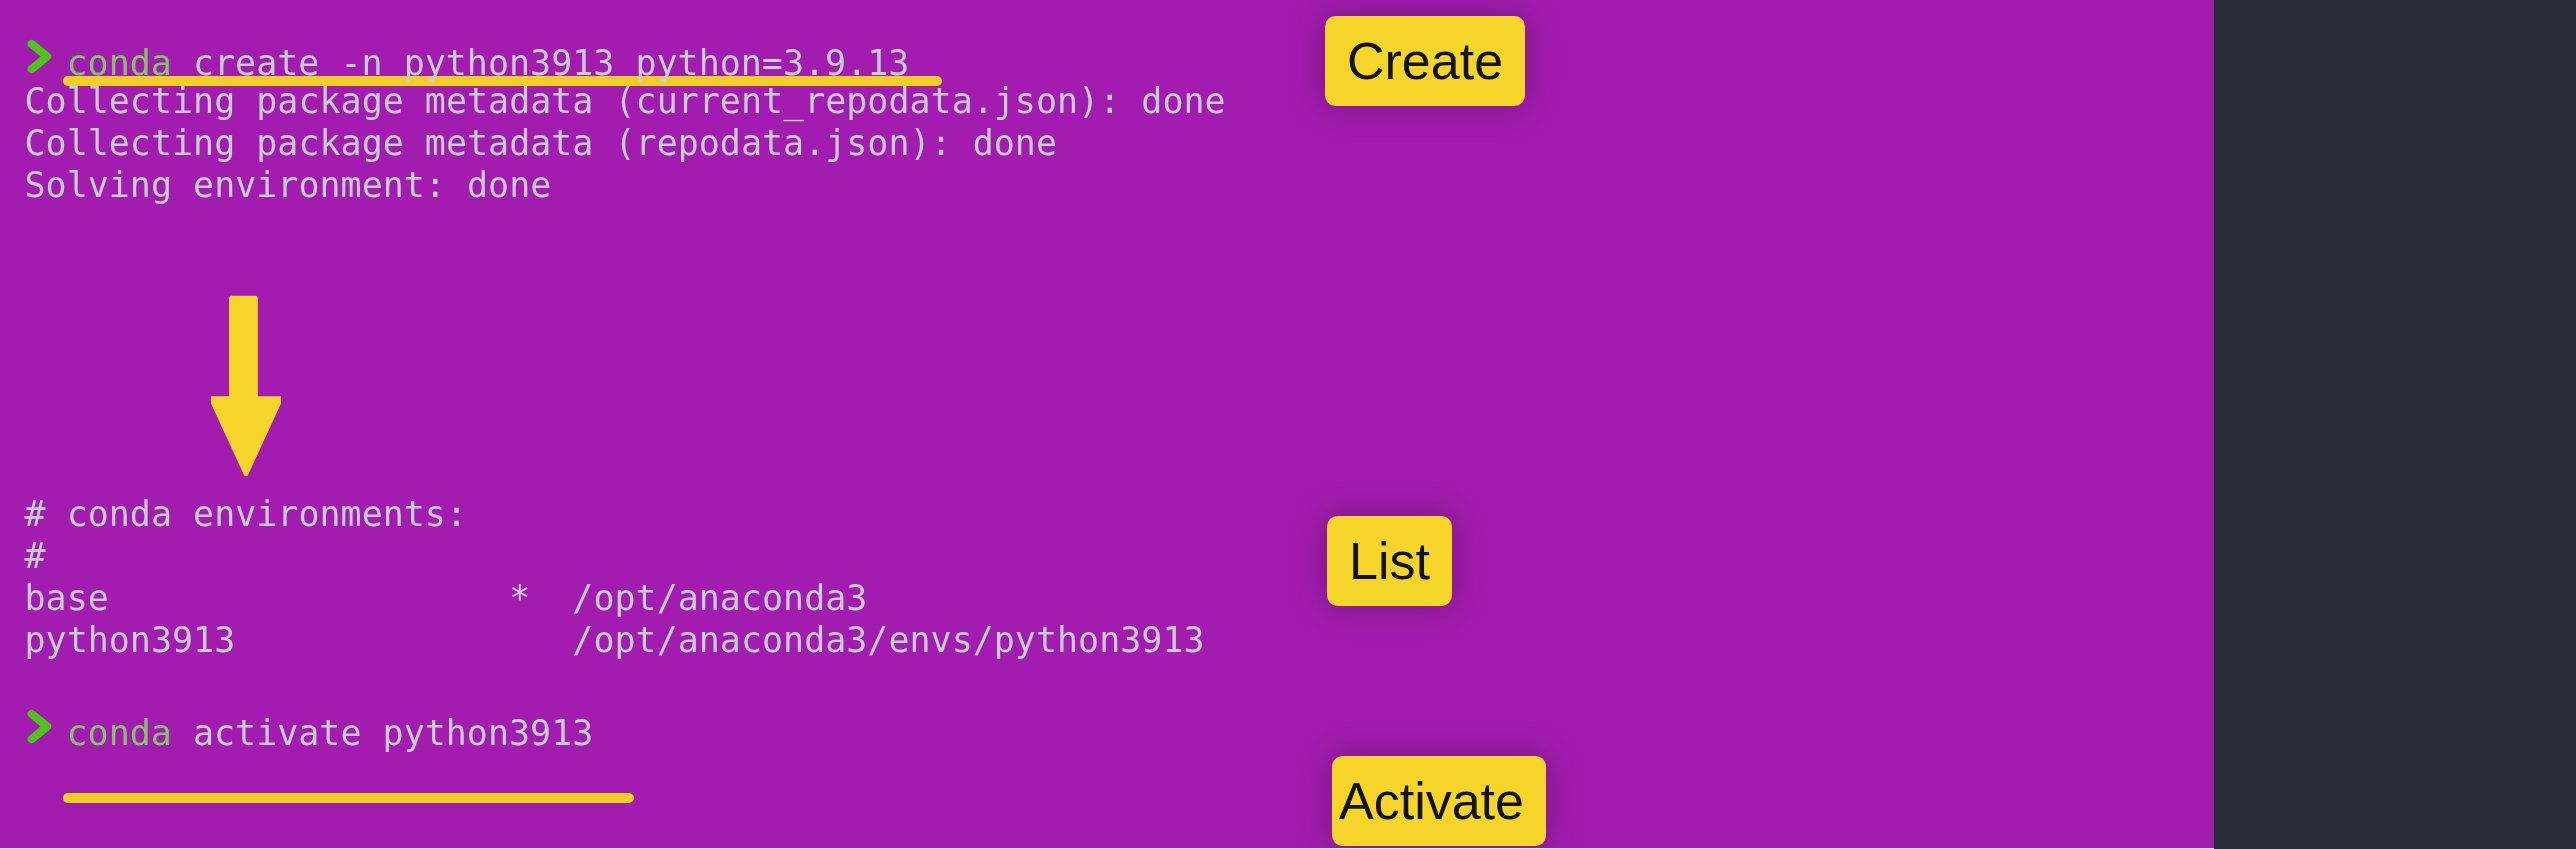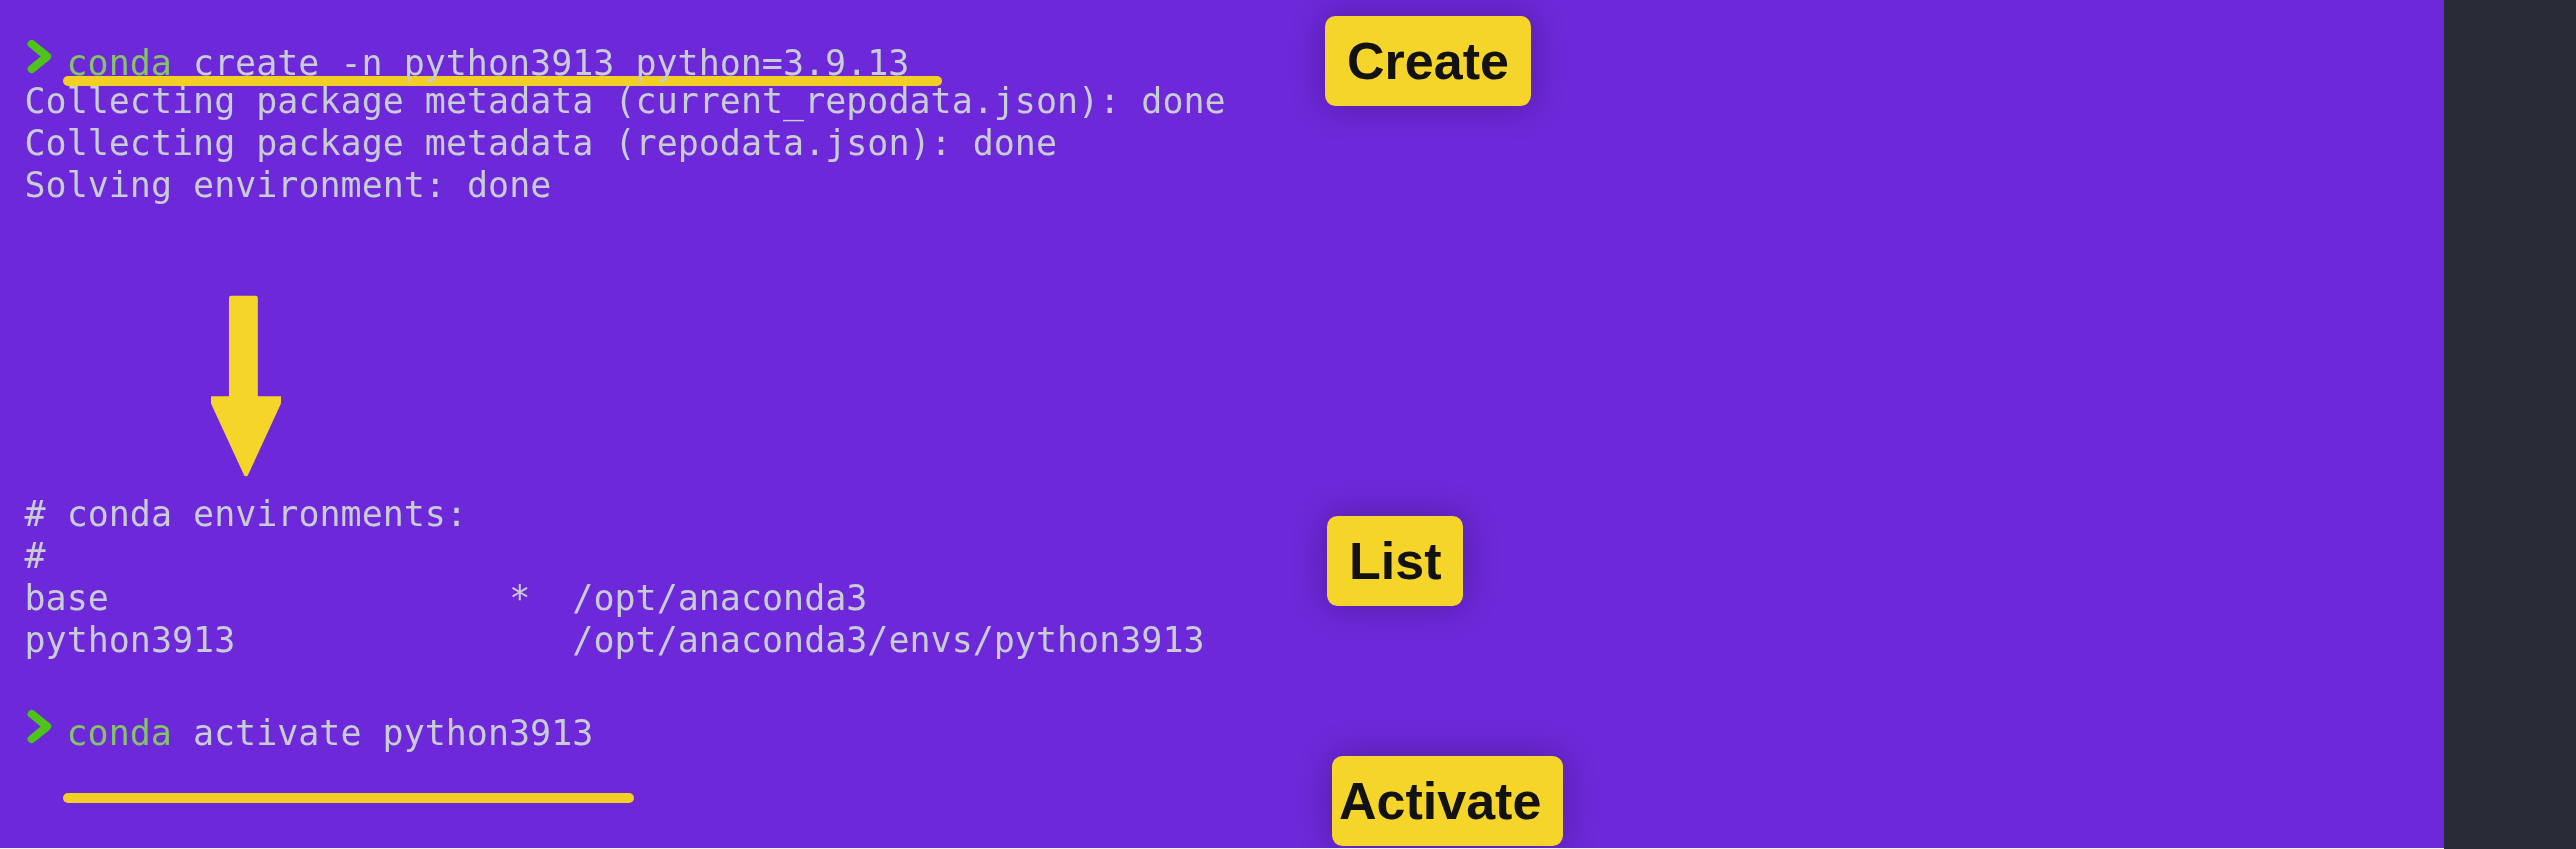--- a/index.html
+++ b/index.html
@@ -1,20 +1,20 @@
 <!DOCTYPE html>
 <html style="font-size:12px"><head>
 <meta charset="utf-8">
 <style>
   html, body { margin: 0; padding: 0; background: #272C36; }
   .screen {
     position: relative;
-    width: 2444px;
+    width: 2214px;
     height: 850px;
-    background: #6d28d9;
+    background: #a21caf;
     overflow: hidden;
     font-family: "DejaVu Sans Mono", monospace;
   }
   .block {
     position: absolute;
     left: 24.5px;
     z-index: 2;
   }
   #block1 { top: 38px; }
   #block2 { top: 493px; }
@@ -46,21 +46,21 @@
   .label {
     position: absolute;
     height: 90px;
     line-height: 90px;
     padding: 0 22px;
     border-radius: 10.4px;
     background: #F6D52A;
     color: #121212;
     font-family: "Liberation Sans", sans-serif;
     font-size: 52px;
-    font-weight: 700;
+    font-weight: 400;
     z-index: 3;
     box-shadow: 0 0 34px rgba(0,0,0,0.28);
     white-space: nowrap;
   }
   #label-create { left: 1325px; top: 16.3px; }
   #label-list { left: 1327px; top: 516px; }
   #label-activate { left: 1332px; top: 756px; padding-left: 7px; }
   .arrow {
     position: absolute;
     left: 211px;

